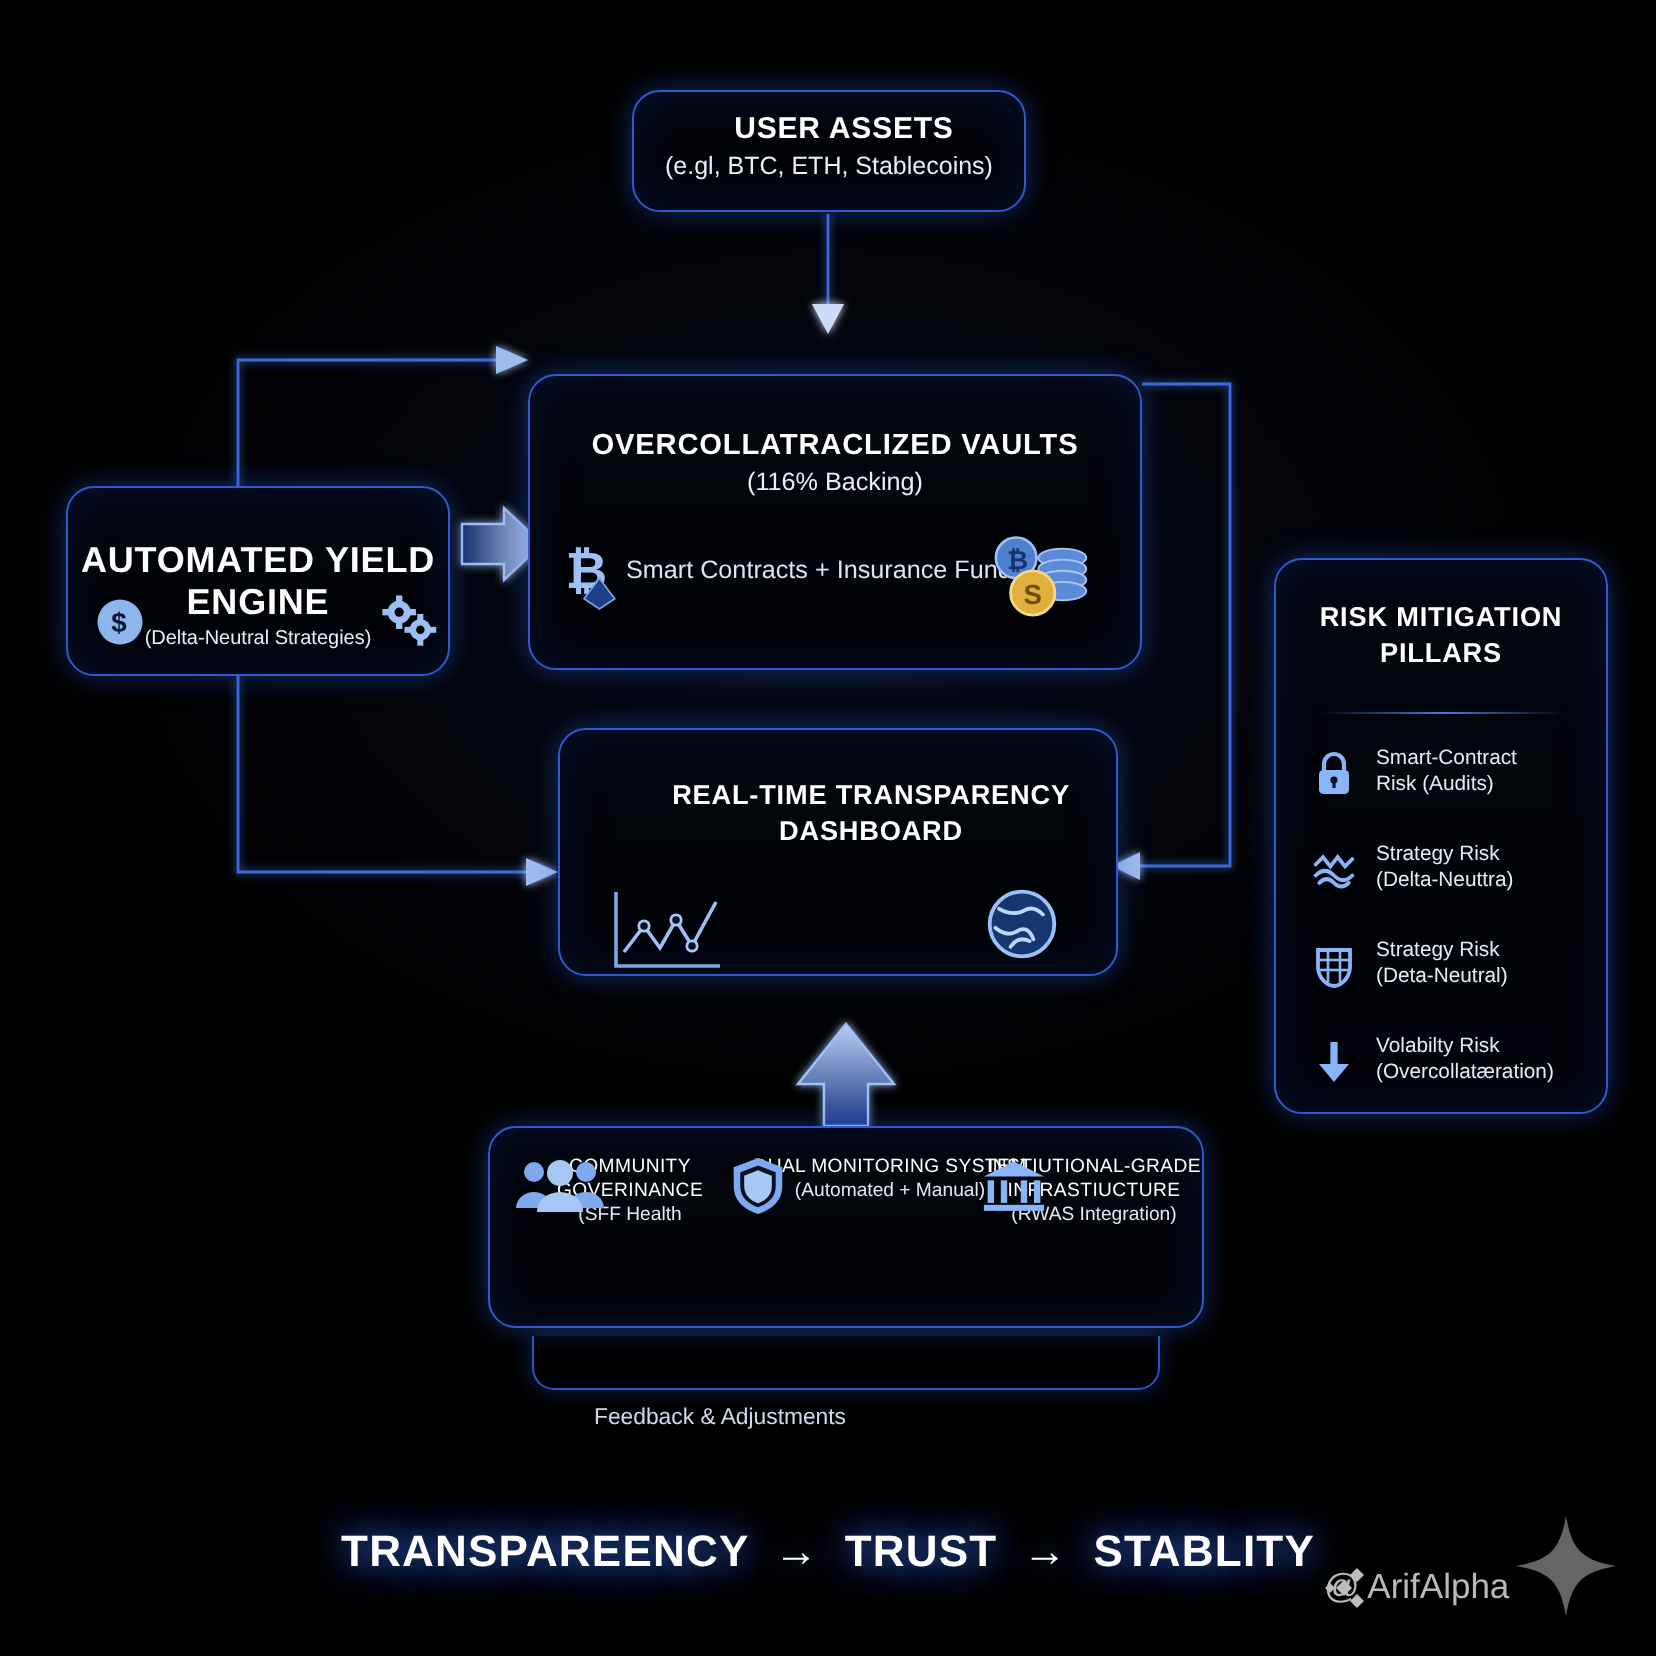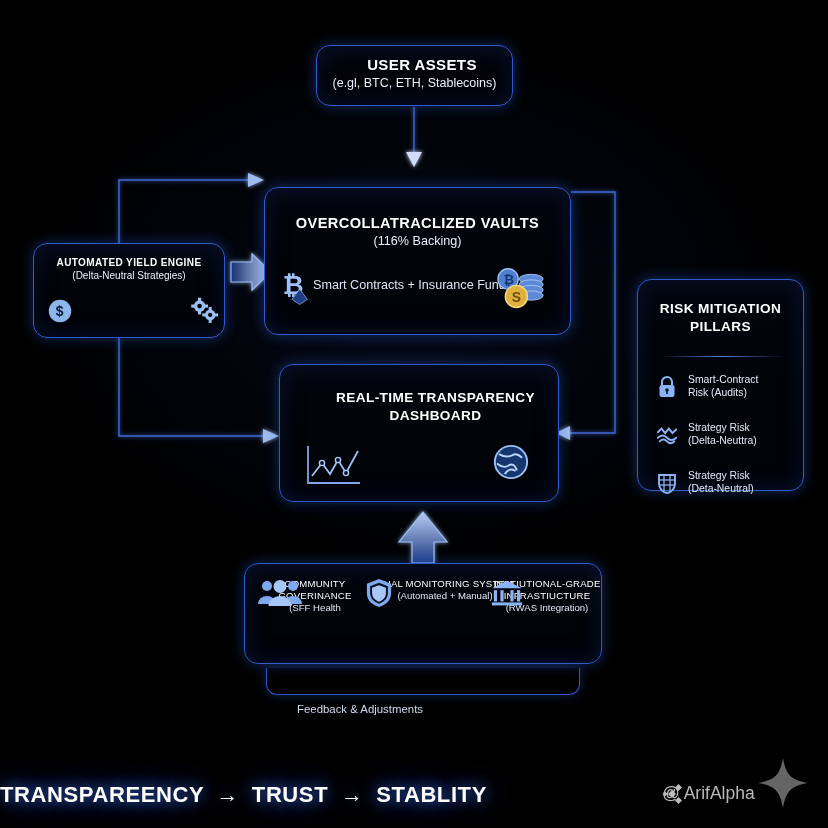--- a/index.html
+++ b/index.html
@@ -23,52 +23,52 @@
   #userAssets .sub{font-size:12.5px;margin-top:3px;}
 
   
   #vaults{left:264px;top:167px;width:307px;height:148px;margin-top:20px;}
   #vaults .ttl{font-size:14.6px;margin-top:27px;}
   #vaults .sub{font-size:12.6px;margin-top:3px;}
   #vaults .row{position:absolute;left:0;top:78px;width:100%;height:54px;}
 
   
   #yield{left:33px;top:243px;width:192px;height:95px;}
-  #yield .ttl{font-size:10px;margin-top:13px;}
+  #yield .ttl{font-size:18px;margin-top:26px;}
   #yield .sub{font-size:10px;margin-top:2px;}
   #yield .row{position:absolute;left:0;top:46px;width:100%;height:44px;}
 
   
-  #dash{left:279px;top:364px;width:280px;height:138px;padding-left:33px;}
+  #dash{left:279px;top:364px;width:280px;height:124px;padding-left:33px;}
   #dash .ttl{font-size:13.6px;margin-top:24px;line-height:18px;}
   #dash .row{position:absolute;left:0;top:72px;width:100%;height:60px;}
 
   
-  #pillars{left:637px;top:279px;width:167px;height:212px;}
+  #pillars{left:637px;top:279px;width:167px;height:278px;}
   #pillars .ttl{font-size:13.6px;margin-top:20px;line-height:18px;}
   #pillars .rule{position:absolute;left:22px;top:76px;width:123px;height:1px;
       background:linear-gradient(90deg,rgba(60,110,220,0),#4d7ae0,rgba(60,110,220,0));}
   .pill{position:absolute;left:18px;width:142px;height:38px;}
   .pill .ic{position:absolute;left:0;top:2px;width:22px;height:24px;}
   .pill .tx{position:absolute;left:32px;top:0;font-size:10.4px;line-height:13.2px;color:#e3eaf8;}
 
   
   #trio{left:244px;top:563px;width:358px;height:101px;}
   .cell{position:absolute;top:14px;text-align:center;}
   .cell .ic{height:30px;margin-bottom:7px;}
   .cell .l1{font-size:9.6px;color:#fff;line-height:12px;letter-spacing:.2px;}
   .cell .l2{font-size:9.6px;color:#e0e8f7;line-height:12px;}
   #fbloop{position:absolute;left:266px;top:668px;width:314px;height:27px;
       border:1.3px solid #2b55c6;border-top:none;border-radius:0 0 11px 11px;
       box-shadow:0 0 11px rgba(46,100,230,.35);box-sizing:border-box;}
   #fbtext{position:absolute;left:0;top:703px;width:720px;text-align:center;
       font-size:11.4px;color:#cfd9ee;}
 
   
-  #slogan{position:absolute;left:0;top:782px;width:828px;text-align:left;
+  #slogan{position:absolute;left:0;top:763px;width:828px;text-align:center;
       font-size:22px;font-weight:bold;color:#fff;letter-spacing:.6px;
       text-shadow:0 0 16px rgba(70,130,255,.95),0 0 36px rgba(40,90,220,.75);}
   #slogan .ar{color:#fff;padding:0 6px;}
   #wm{position:absolute;left:662px;top:783px;display:flex;align-items:center;gap:7px;
       color:#b9b9b9;font-size:17.5px;}
   #spark{position:absolute;left:755px;top:755px;width:56px;height:56px;opacity:.62;}
 </style>
 </head>
 <body>
 
@@ -241,20 +241,30 @@
           <line x1="8" y1="4" x2="8" y2="20"></line>
             <line x1="14" y1="4" x2="14" y2="20"></line>
         </g>
       </svg>
       <div class="tx">
         <div>Strategy Risk</div>
         <div>(Deta-Neutral)</div>
       </div>
     </div>
 
+    <div class="pill" style="top:237px">
+      <svg class="ic" viewBox="0 0 22 24">
+        <rect x="9.2" y="2" width="3.6" height="13" fill="#8ab4f8"></rect>
+        <polygon points="3.5,13 18.5,13 11,22" fill="#8ab4f8"></polygon>
+      </svg>
+      <div class="tx">
+        <div>Volabilty Risk</div>
+        <div>(Overcollatæration)</div>
+      </div>
+    </div>
   </div>
 
   <div class="box" id="trio">
     <div class="cell" style="left:12px;width:116px">
       <svg class="ic" viewBox="0 0 46 30" width="46" height="30">
         <g fill="#7fa9ef">
           <circle cx="10" cy="8" r="5"></circle>
             <path d="M1,26 a9,8 0 0 1 18,0 Z"></path>
           <circle cx="36" cy="8" r="5"></circle>
             <path d="M27,26 a9,8 0 0 1 18,0 Z"></path>

